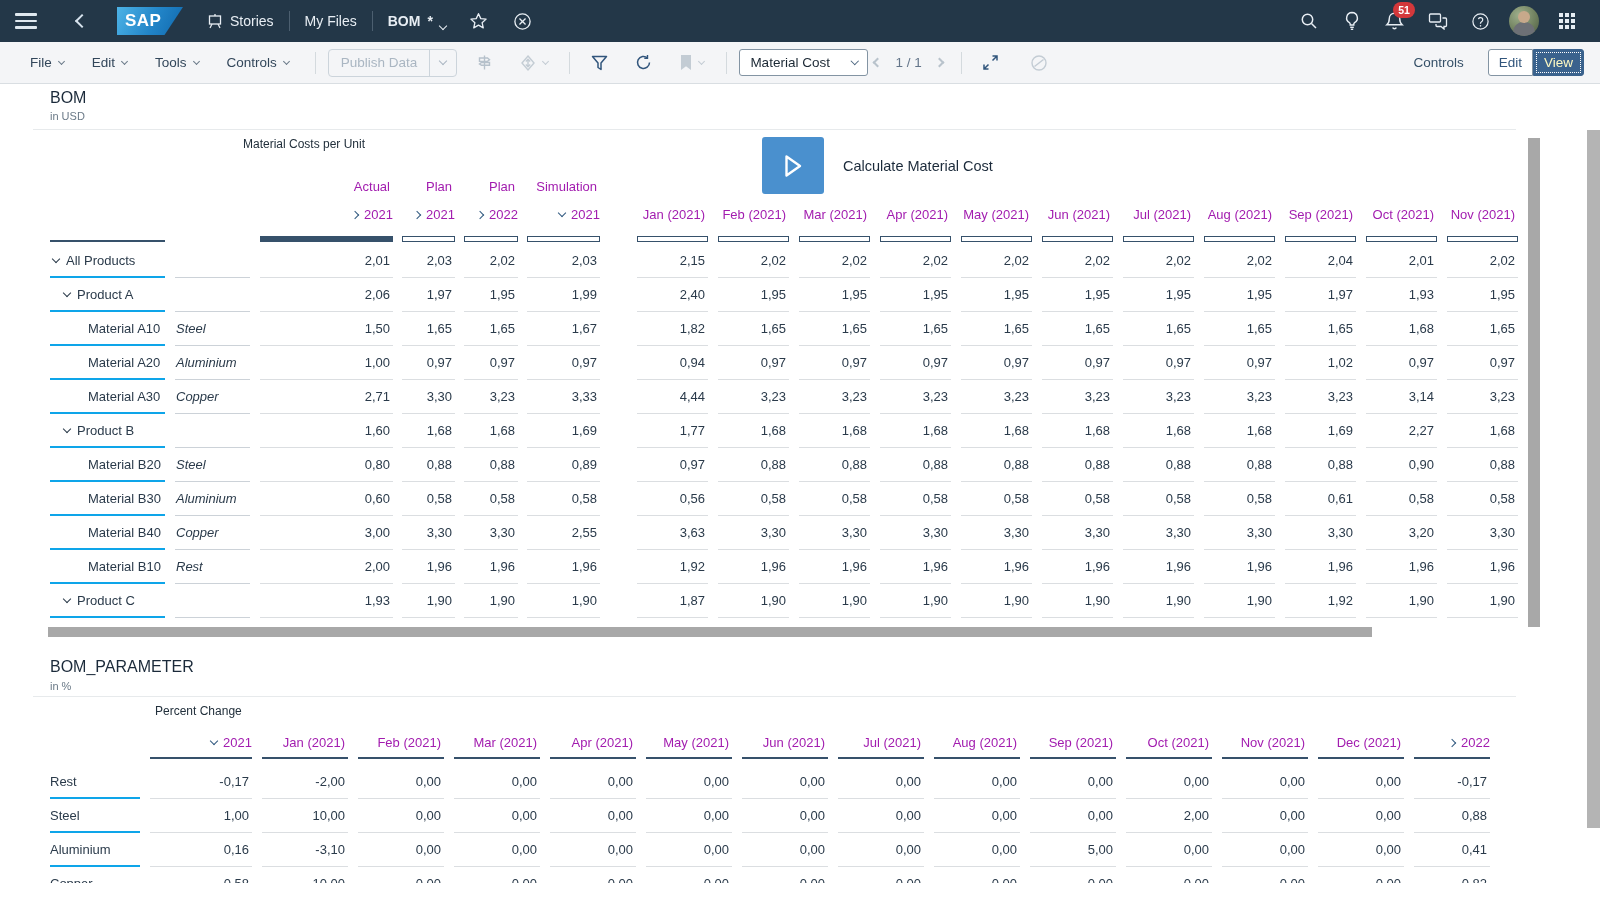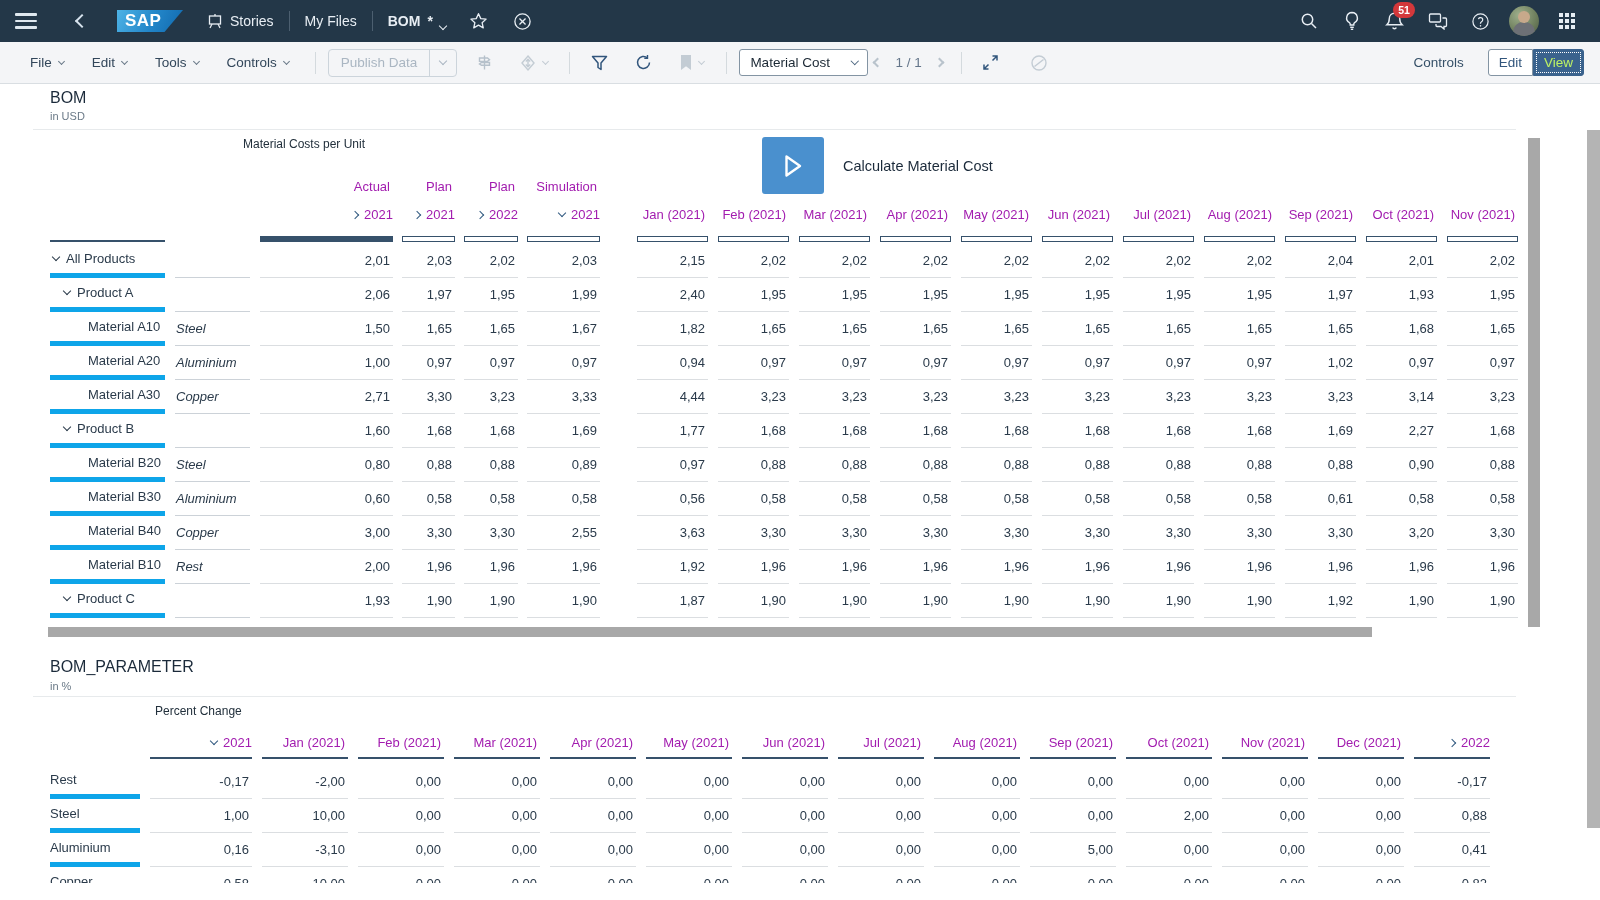--- a/index.html
+++ b/index.html
@@ -7,21 +7,21 @@
   body { font-family:"Liberation Sans","DejaVu Sans",sans-serif; }
   .screen { position:relative; width:1600px; height:900px; overflow:hidden; background:#fff; }
 
   
   .shell { position:absolute; top:0; left:0; width:100%; height:42px; background:#233748;
            display:flex; align-items:center; color:#e8eef4; }
   .burger { margin-left:15px; width:22px; display:flex; flex-direction:column; gap:4px; cursor:pointer; }
   .burger i { display:block; height:2.5px; background:#dfe8ef; border-radius:1px; }
   .back-chev { margin-left:40px; width:10px; height:10px; border-left:2.2px solid #d7e3ee;
                border-bottom:2.2px solid #d7e3ee; transform:rotate(45deg); cursor:pointer; }
-  .sap-logo { margin-left:30px; height:22px; width:66px;
+  .sap-logo { margin-left:30px; height:28px; width:66px;
               background:linear-gradient(115deg,#4db3e6 0%,#2285c8 55%,#1068ad 100%);
               clip-path:polygon(0 0,100% 0,72% 100%,0 100%);
               display:flex; align-items:center; padding-left:8px;
               color:#fff; font-weight:bold; font-size:17px; letter-spacing:.5px; }
   .shell-nav { margin-left:24px; display:flex; align-items:center; font-size:14px; }
   .shell-nav .nav-item { display:flex; align-items:flex-end; gap:7px; cursor:pointer; }
   .shell-nav .vsep { width:1px; height:20px; background:#4c5f70; margin:0 15px; }
   .doc-title { font-weight:bold; display:flex; align-items:center; gap:6px; }
   .chev { display:inline-block; width:6px; height:6px; }
   .chev.down  { border-right:1.7px solid currentColor; border-bottom:1.7px solid currentColor; transform:rotate(45deg); margin-top:-3px; }
@@ -59,21 +59,21 @@
   .pager { display:flex; align-items:center; gap:14px; color:#64758a; margin:0 6px; }
   .pager .pg-chev { width:7px; height:7px; color:#b9c3cc; }
   .pager .pg-chev.left  { border-left:2px solid currentColor; border-bottom:2px solid currentColor; transform:rotate(45deg); }
   .pager .pg-chev.right { border-right:2px solid currentColor; border-bottom:2px solid currentColor; transform:rotate(-45deg); }
   .tb-right { margin-left:auto; display:flex; align-items:center; }
   .controls-lbl { color:#355068; margin-right:24px; cursor:pointer; }
   .seg { display:flex; }
   .seg .seg-btn { height:27px; min-width:45px; display:flex; align-items:center; justify-content:center;
                   font-size:13.5px; padding:0 10px; cursor:pointer; }
   .seg .edit { background:#fff; border:1px solid #8394a3; border-radius:3px 0 0 3px; color:#31557c; }
-  .seg .view { background:#3a628d; border:1px solid #3a628d; border-radius:0 3px 3px 0; color:#bef264;
+  .seg .view { background:#3a628d; border:1px solid #3a628d; border-radius:0 3px 3px 0; color:#fef9c3;
                outline:1px dotted #fff; outline-offset:-4px; }
 
   
   .canvas { position:absolute; top:84px; left:0; width:1600px; height:816px; background:#fff; overflow:hidden; }
   .w-title { position:absolute; left:50px; font-size:16px; color:#1b2a3a; }
   .w-sub   { position:absolute; left:50px; font-size:11px; color:#6a7987; }
   .divider { position:absolute; left:33px; width:1483px; height:1px; background:#e7eaec; }
   .group-hdr { position:absolute; font-size:12px; color:#22303c; }
 
   #calc-btn { position:absolute; left:762px; top:53px; width:62px; height:57px; background:#4a90ce;
@@ -110,21 +110,21 @@
   .p-y2    { width:76px; }
 
   .axisbar { height:2px; background:#36516b; }
   .bar-solid  { height:6px; background:#36516b; }
   .bar-hollow { height:6px; border:1px solid #36516b; background:#fff; }
   .tick { height:2px; background:#36516b; }
 
   .trow { display:flex; height:34px; align-items:stretch; }
   .cell { height:34px; line-height:33px; border-bottom:1px solid #dbdee1; font-size:13px; color:#2a3a4a; overflow:hidden; white-space:nowrap; }
   .cell.num { text-align:right; padding-right:3px; }
-  .cell.lab { border-bottom:5px solid #0ea5e9; display:flex; align-items:center; gap:7px; cursor:pointer; }
+  .cell.lab { border-bottom:2px solid #0ea5e9; display:flex; align-items:center; gap:7px; cursor:pointer; }
   .cell.typ { border-bottom:1px solid #ccd2d8; font-style:italic; padding-left:1px; }
   .cell.lab .chev { color:#2a3a4a; flex:0 0 auto; }
   .lv0 { padding-left:3px; } .lv1 { padding-left:14px; } .lv2 { padding-left:38px; }
 
   
   .sb { position:absolute; background:#a8a8a8; }
   #t1-hscroll { left:48px;  top:543px; width:1324px; height:10px; }
   #t1-vscroll { left:1528px; top:54px; width:12px;  height:489px; }
   #page-vscroll { left:1587px; top:46px; width:13px; height:698px; background:#b4b4b4; }
 

